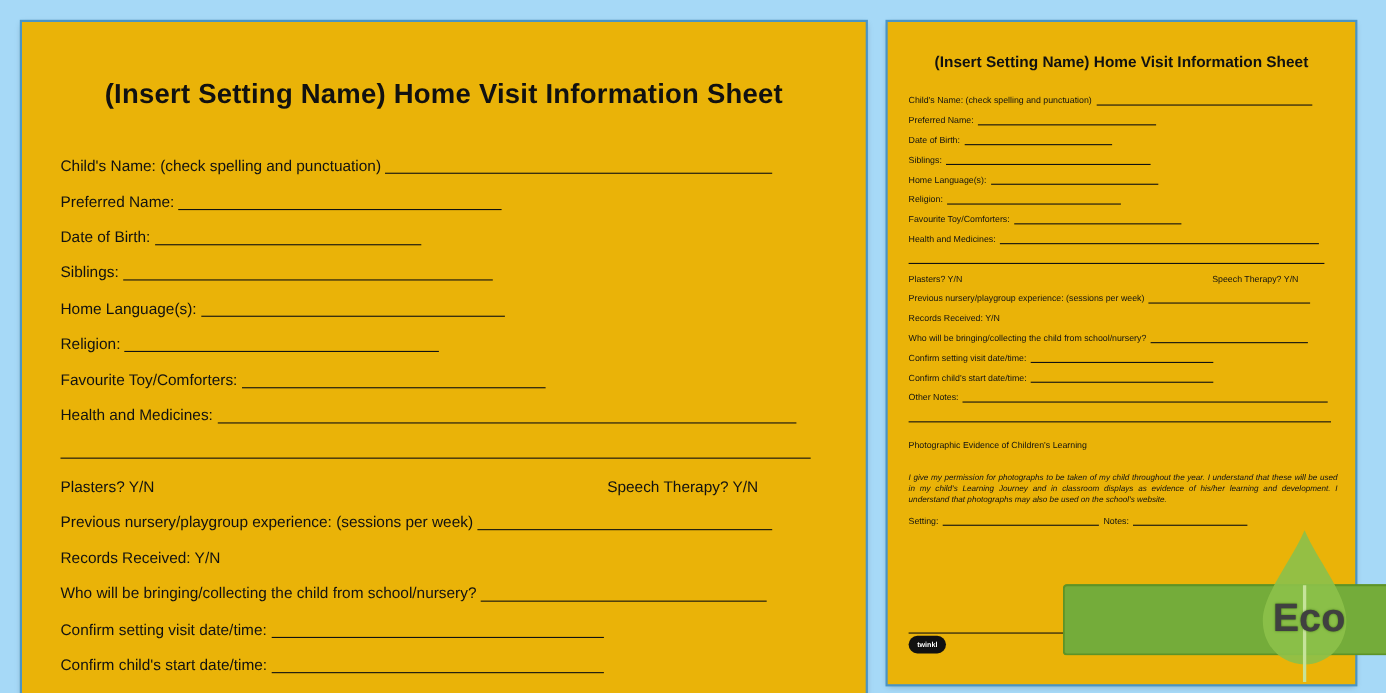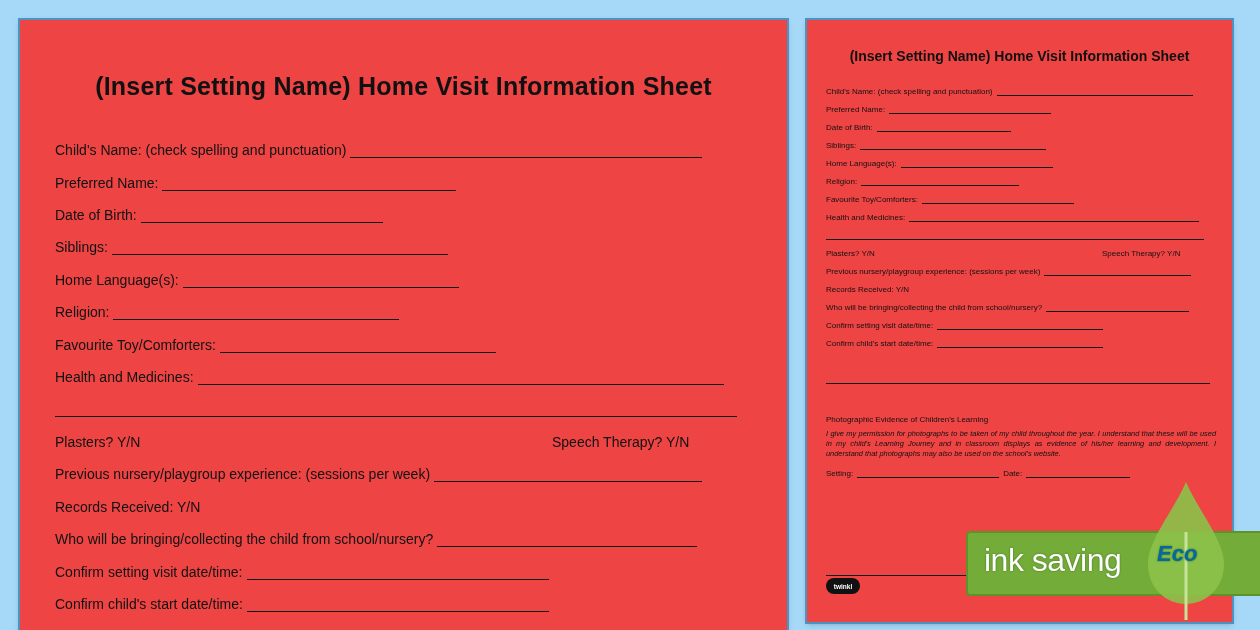--- a/index.html
+++ b/index.html
@@ -1,19 +1,19 @@
 <!DOCTYPE html>
 <html><head>
 <meta charset="utf-8">
 <style>
   * { box-sizing: border-box; margin: 0; padding: 0; }
   html, body { width: 1260px; height: 630px; overflow: hidden; }
   body { background: #a6d9f7; position: relative; font-family: "Liberation Sans", sans-serif; color: #111; }
 
-  .page { position: absolute; background: #ef4444; box-shadow: 0 0 0 2px #4a94c4, 0 2px 6px rgba(0,0,0,0.25); overflow: hidden; }
+  .page { position: absolute; background: #eab308; box-shadow: 0 0 0 2px #4a94c4, 0 2px 6px rgba(0,0,0,0.25); overflow: hidden; }
   #page-large { left: 20px; top: 20px; width: 767px; height: 640px; }
   #page-small { left: 807px; top: 20px; width: 425px; height: 602px; }
 
   .doc-title { position: absolute; font-weight: bold; white-space: nowrap; }
   #page-large .doc-title { left: 0; width: 767px; text-align: center; top: 52px; font-size: 25px; letter-spacing: 0.2px; }
   #page-small .doc-title { left: 0; width: 425px; text-align: center; top: 28px; font-size: 14px; }
 
   .row { position: absolute; display: flex; align-items: flex-end; white-space: nowrap; }
   #page-large .row { font-size: 14px; left: 35px; }
   #page-small .row { font-size: 8px; left: 19px; }
@@ -28,21 +28,21 @@
 
   .para { position: absolute; left: 19px; width: 390px; font-size: 7.4px; line-height: 10px; text-align: justify; font-style: italic; }
   .section-heading { position: absolute; left: 19px; font-size: 8px; }
 
   .twinkl-logo { position: absolute; left: 19px; top: 558px; width: 34px; height: 16px; background: #111; border-radius: 8px; color: #fff; font-size: 6.5px; font-weight: bold; display: flex; align-items: center; justify-content: center; }
 
   #eco-badge { position: absolute; left: 966px; top: 480px; width: 294px; height: 150px; }
   .eco-banner { position: absolute; left: 0; top: 51px; width: 294px; height: 65px; background: #74ac3a; border: 2px solid #5d9327; border-right: none; border-radius: 4px 0 0 4px; }
   .eco-text { position: absolute; left: 18px; top: 62px; color: #fff; font-size: 32px; white-space: nowrap; text-shadow: 0 0 2px #3d6e14; letter-spacing: -0.5px; }
   .eco-leaf { position: absolute; left: 180px; top: 0; width: 80px; height: 140px; }
-  .eco-word { position: absolute; left: 191px; top: 61px; color: #0369a1; font-size: 22px; font-weight: bold; white-space: nowrap; text-shadow: 0 0 2px #3d6e14; font-style: italic; }
+  .eco-word { position: absolute; left: 191px; top: 61px; color: #404040; font-size: 36px; font-weight: bold; white-space: nowrap; text-shadow: 0 0 2px #3d6e14; }
 </style>
 </head>
 <body>
 
 <div class="page" id="page-large">
   <div class="doc-title">(Insert Setting Name) Home Visit Information Sheet</div>
 
   <div class="row" style="top:122px">
     <span>Child's Name: (check spelling and punctuation)</span>
     <span class="line" style="width:352px"></span>
@@ -157,37 +157,40 @@
     <span class="line" style="width:143px"></span>
   </div>
   <div class="row" style="top:301px">
     <span>Confirm setting visit date/time:</span>
     <span class="line" style="width:166px"></span>
   </div>
   <div class="row" style="top:319px">
     <span>Confirm child's start date/time:</span>
     <span class="line" style="width:166px"></span>
   </div>
+  <div class="row" style="top:337px">
+    <span>Other Notes:</span>
+    <span class="line" style="width:332px"></span>
+  </div>
   <div class="full-line" style="left:19px;top:363px;width:384px"></div>
 
-  <div class="section-heading" style="top:395px">Photographic Evidence of Children's Learning</div>
+  <div class="section-heading" style="top:380px">Photographic Evidence of Children's Learning</div>
   <div class="para" style="top:409px">I give my permission for photographs to be taken of my child throughout the year. I understand that these will be used in my child's Learning Journey and in classroom displays as evidence of his/her learning and development. I understand that photographs may also be used on the school's website.</div>
 
   <div class="row" style="top:449px">
     <span>Setting:</span>
     <span class="line" style="width:142px"></span>
-    <span style="margin-left:4px">Date:</span>
+    <span style="margin-left:4px">Notes:</span>
     <span class="line" style="width:104px"></span>
   </div>
 
   <div class="full-line" style="left:19px;top:555px;width:160px"></div>
   <div class="twinkl-logo">twinkl</div>
 </div>
 
 <div id="eco-badge">
   <div class="eco-banner"></div>
-  <div class="eco-text">ink saving</div>
   <svg class="eco-leaf" viewBox="0 0 80 140">
     <path d="M40 2 C 52 30, 78 60, 78 84 C 78 108, 60 124, 40 124 C 20 124, 2 108, 2 84 C 2 60, 28 30, 40 2 Z" fill="#8cc04a" opacity="0.92"></path>
     <line x1="40" y1="52" x2="40" y2="140" stroke="#c6e39a" stroke-width="3"></line>
   </svg>
   <div class="eco-word">Eco</div>
 </div>
 
 </body></html>

